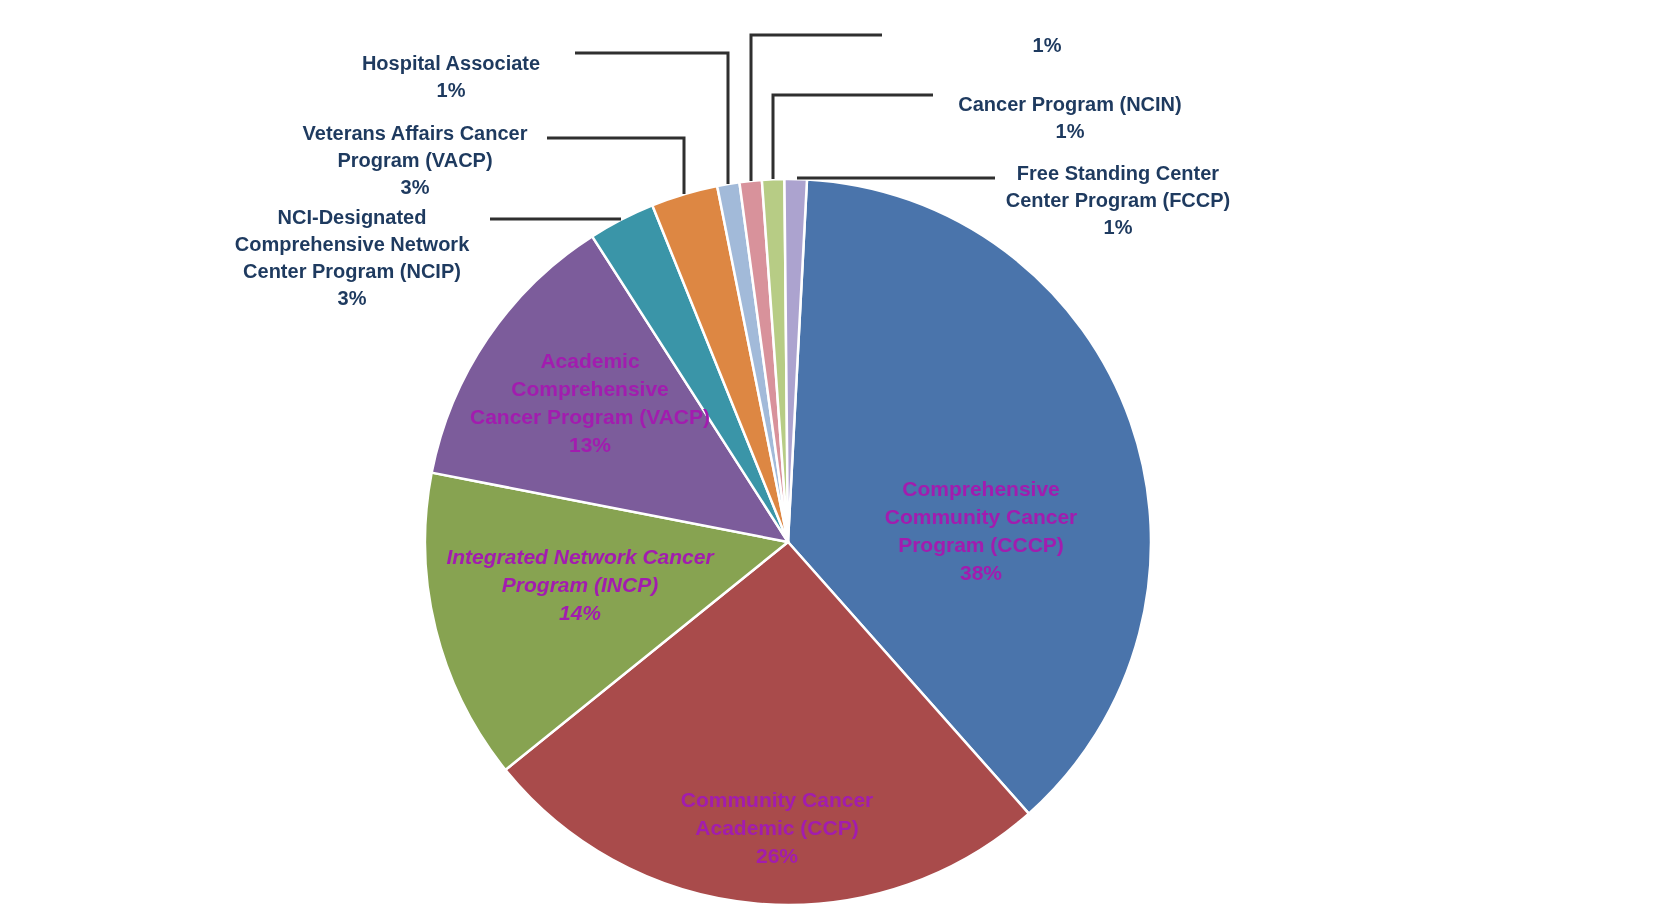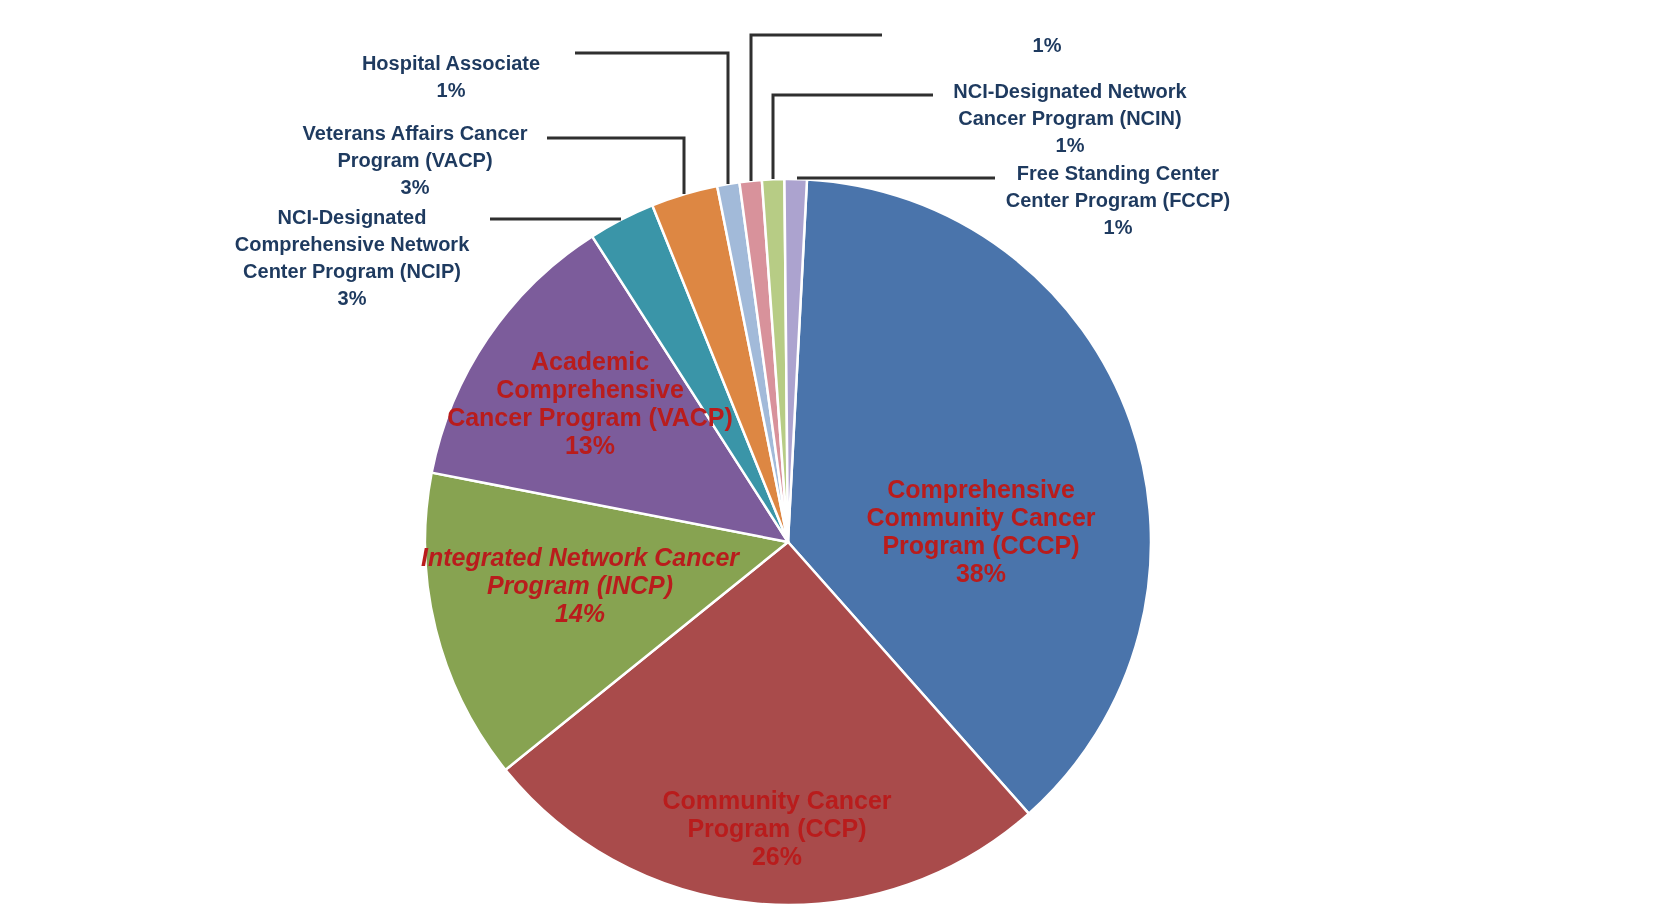--- a/index.html
+++ b/index.html
@@ -27,22 +27,22 @@
     white-space: nowrap;
     pointer-events: none;
   }
   .chart-label.outside {
     color: #1E3A5F;
     font-size: 20px;
     font-weight: 700;
     line-height: 27px;
   }
   .chart-label.inside {
-    color: #b91c1c;
-    font-size: 25px;
+    color: #a21caf;
+    font-size: 21px;
     font-weight: 700;
     line-height: 28px;
   }
 </style>
 </head>
 <body>
 
 <div class="stage">
   <svg id="chart-svg" width="1680" height="918" viewBox="0 0 1680 918">
     <g id="slices-group">
@@ -68,21 +68,21 @@
   </svg>
   <div id="labels-layer">
       <div class="chart-label inside" style="left: 981px; top: 531px;">
         <div>Comprehensive</div>
         <div>Community Cancer</div>
         <div>Program (CCCP)</div>
         <div>38%</div>
       </div>
       <div class="chart-label inside" style="left: 777px; top: 828px;">
         <div>Community Cancer</div>
-        <div>Program (CCP)</div>
+        <div>Academic (CCP)</div>
         <div>26%</div>
       </div>
       <div class="chart-label inside" style="left: 580px; top: 585px; font-style: italic;">
         <div>Integrated Network Cancer</div>
         <div>Program (INCP)</div>
         <div>14%</div>
       </div>
       <div class="chart-label inside" style="left: 590px; top: 403px;">
         <div>Academic</div>
         <div>Comprehensive</div>
@@ -101,21 +101,20 @@
         <div>3%</div>
       </div>
       <div class="chart-label outside" style="left: 451px; top: 77px;">
         <div>Hospital Associate</div>
         <div>1%</div>
       </div>
       <div class="chart-label outside" style="left: 1047px; top: 45px;">
         <div>1%</div>
       </div>
       <div class="chart-label outside" style="left: 1070px; top: 118px;">
-        <div>NCI-Designated Network</div>
         <div>Cancer Program (NCIN)</div>
         <div>1%</div>
       </div>
       <div class="chart-label outside" style="left: 1118px; top: 200px;">
         <div>Free Standing Center</div>
         <div>Center Program (FCCP)</div>
         <div>1%</div>
       </div>
     </div>
 </div>

